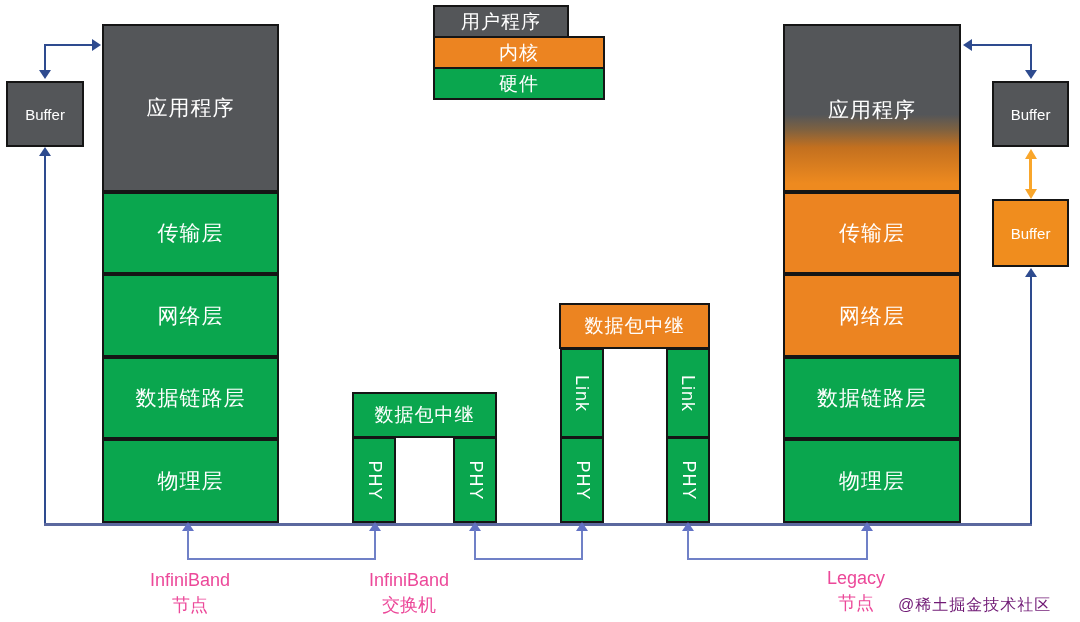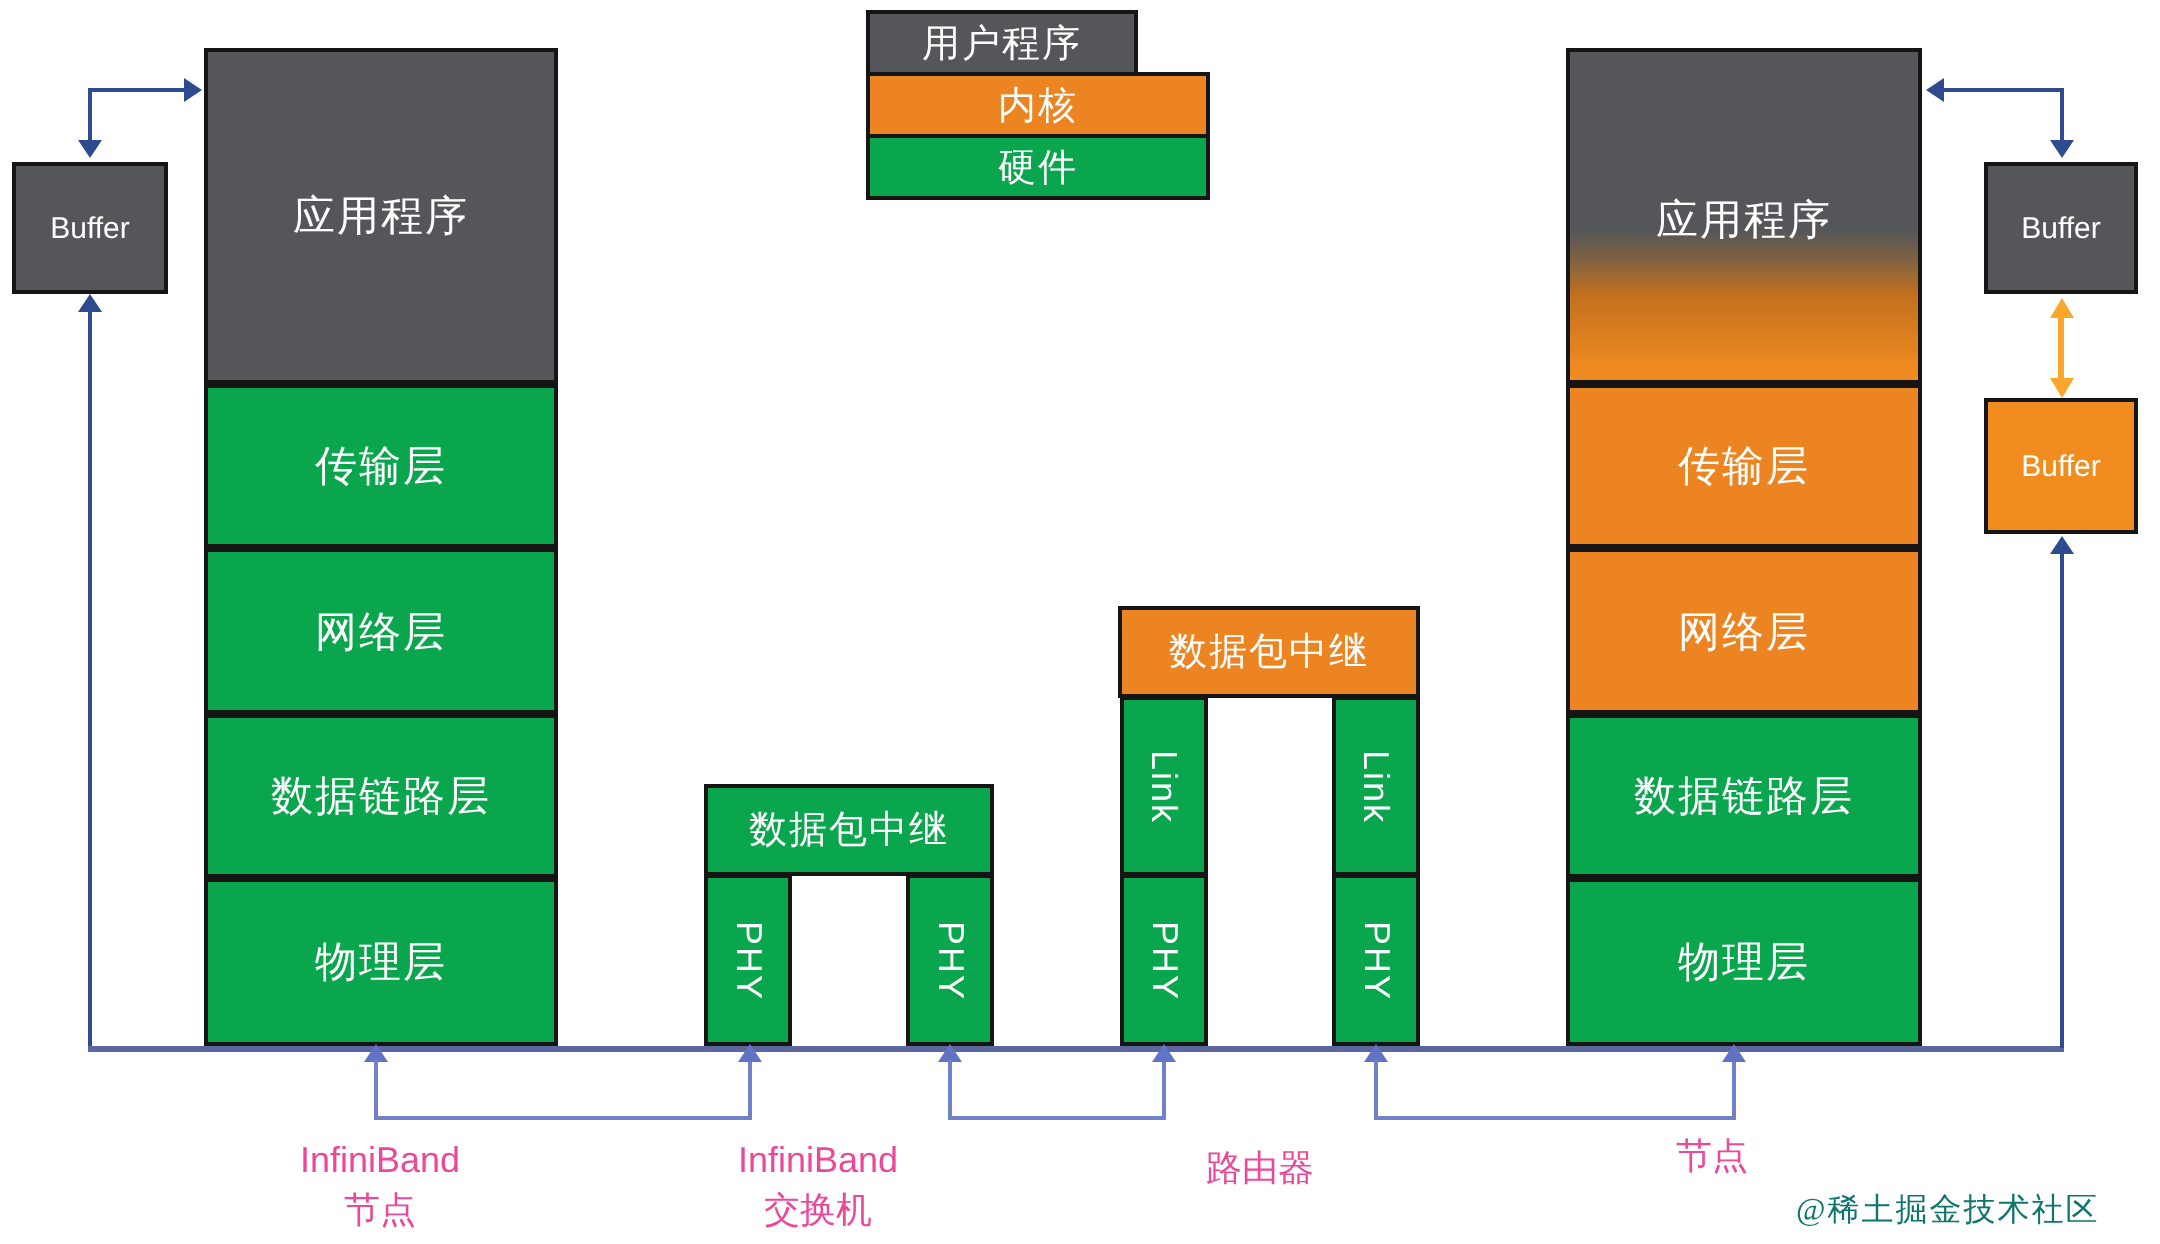--- a/index.html
+++ b/index.html
@@ -33,22 +33,22 @@
   .ah-down{border-left:6px solid transparent;border-right:6px solid transparent;border-top:9px solid #2e4b8f;}
   .ah-up{border-left:6px solid transparent;border-right:6px solid transparent;border-bottom:9px solid #2e4b8f;}
   .ah-up-conn{border-left:6px solid transparent;border-right:6px solid transparent;border-bottom:9px solid #6272c4;}
   .ah-up-amber{border-left:6px solid transparent;border-right:6px solid transparent;border-bottom:10px solid #f9a62b;}
   .ah-down-amber{border-left:6px solid transparent;border-right:6px solid transparent;border-top:10px solid #f9a62b;}
   .caption{
     position:absolute;width:170px;text-align:center;color:#ec4899;
     font-size:18px;line-height:25px;
   }
   .watermark{
-    position:absolute;color:#0f766e;font-size:16px;letter-spacing:1px;
-    font-family:Liberation Serif, serif;
+    position:absolute;color:#701a75;font-size:16px;letter-spacing:1px;
+    font-family:Liberation Sans, sans-serif;
   }
 </style>
 </head>
 <body>
 
 <div id="canvas">
 
   <div class="box gray legendrow" style="left:433px;top:5px;width:136px;height:33px;">用户程序</div>
   <div class="box orange legendrow" style="left:433px;top:36px;width:172px;height:33px;">内核</div>
   <div class="box green legendrow" style="left:433px;top:67px;width:172px;height:33px;">硬件</div>
@@ -135,22 +135,20 @@
   <div class="ah ah-up-conn" style="left:861px;top:522px;"></div>
 
   <div class="caption" style="left:105px;top:568px;">
     <div>InfiniBand</div>
     <div>节点</div>
   </div>
   <div class="caption" style="left:324px;top:568px;">
     <div>InfiniBand</div>
     <div>交换机</div>
   </div>
-  <div class="caption" style="left:545px;top:572px;">
-    <div>路由器</div>
-  </div>
   <div class="caption" style="left:771px;top:566px;">
+    <div>Legacy</div>
     <div>节点</div>
   </div>
 
   <div class="watermark" style="left:898px;top:595px;">@稀土掘金技术社区</div>
 
 </div>
 
 </body></html>

